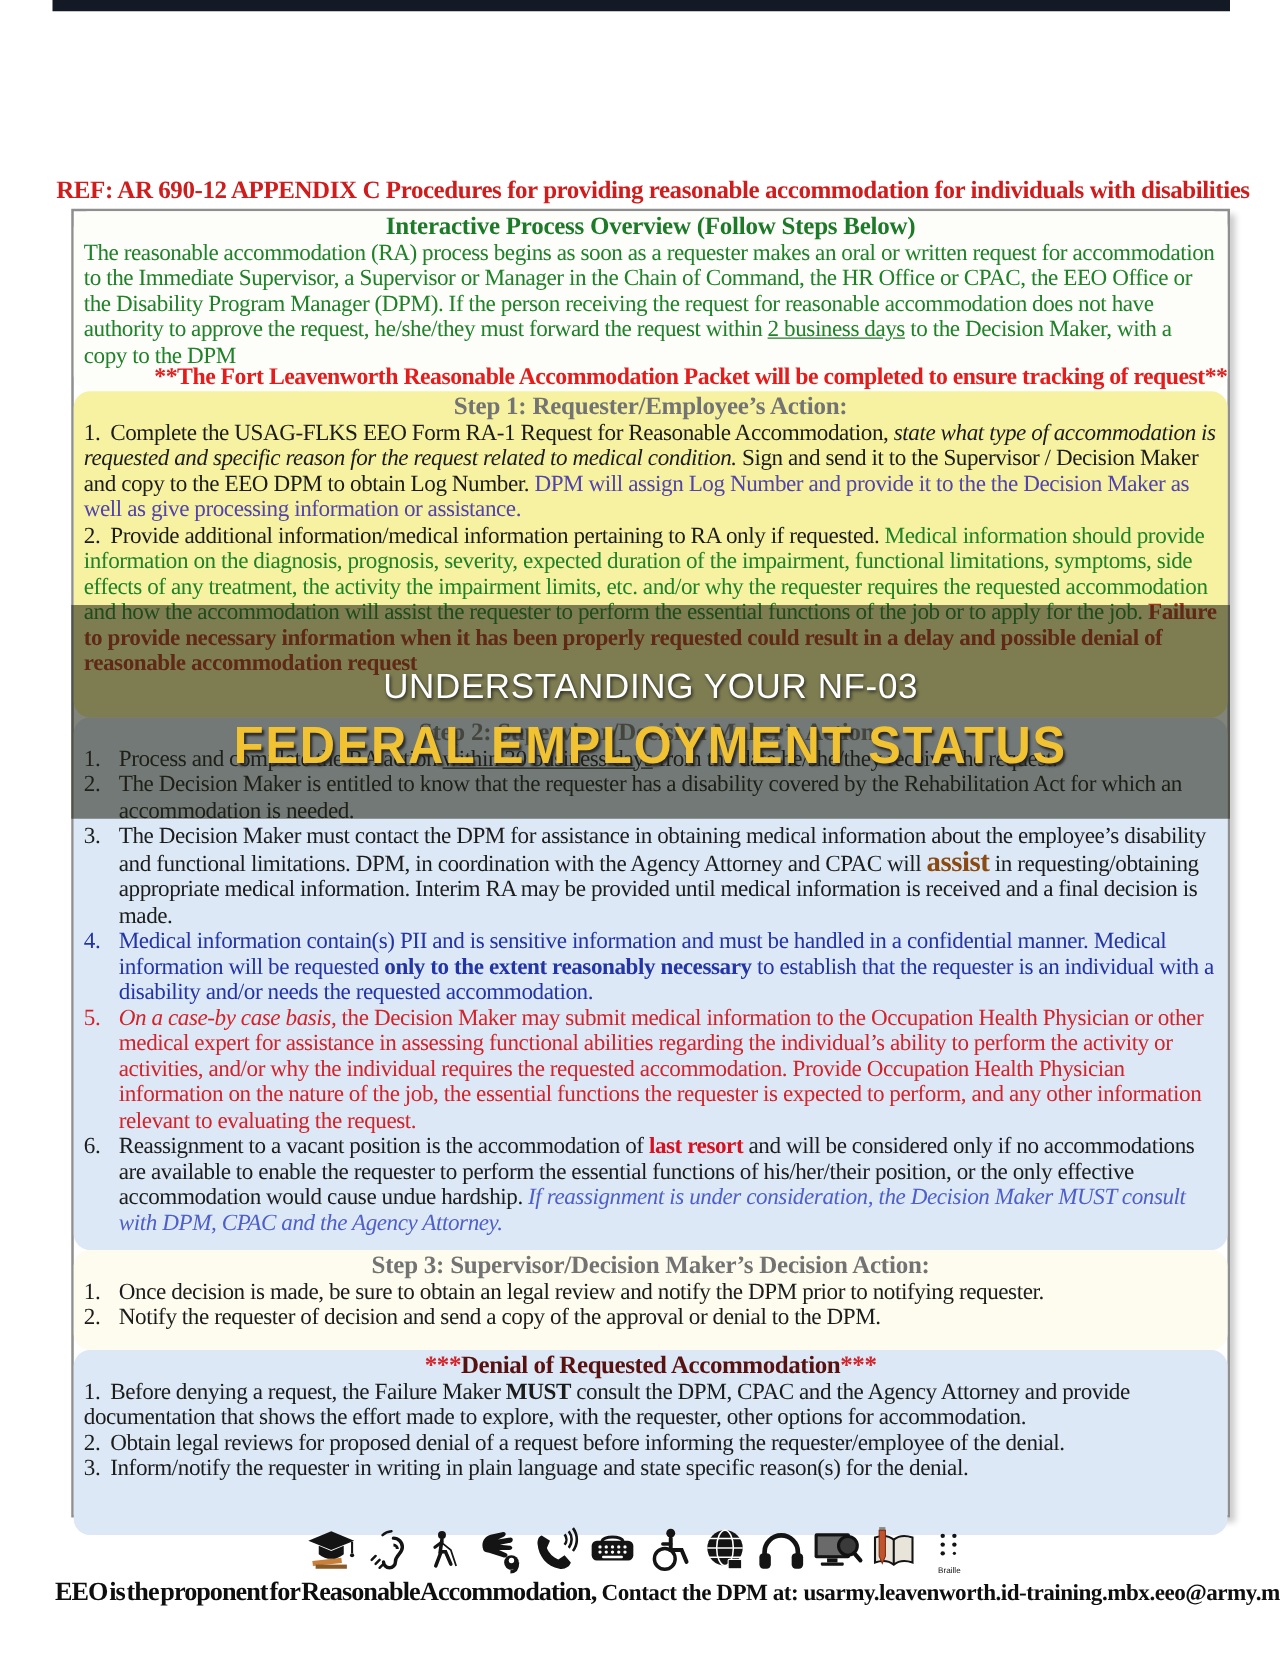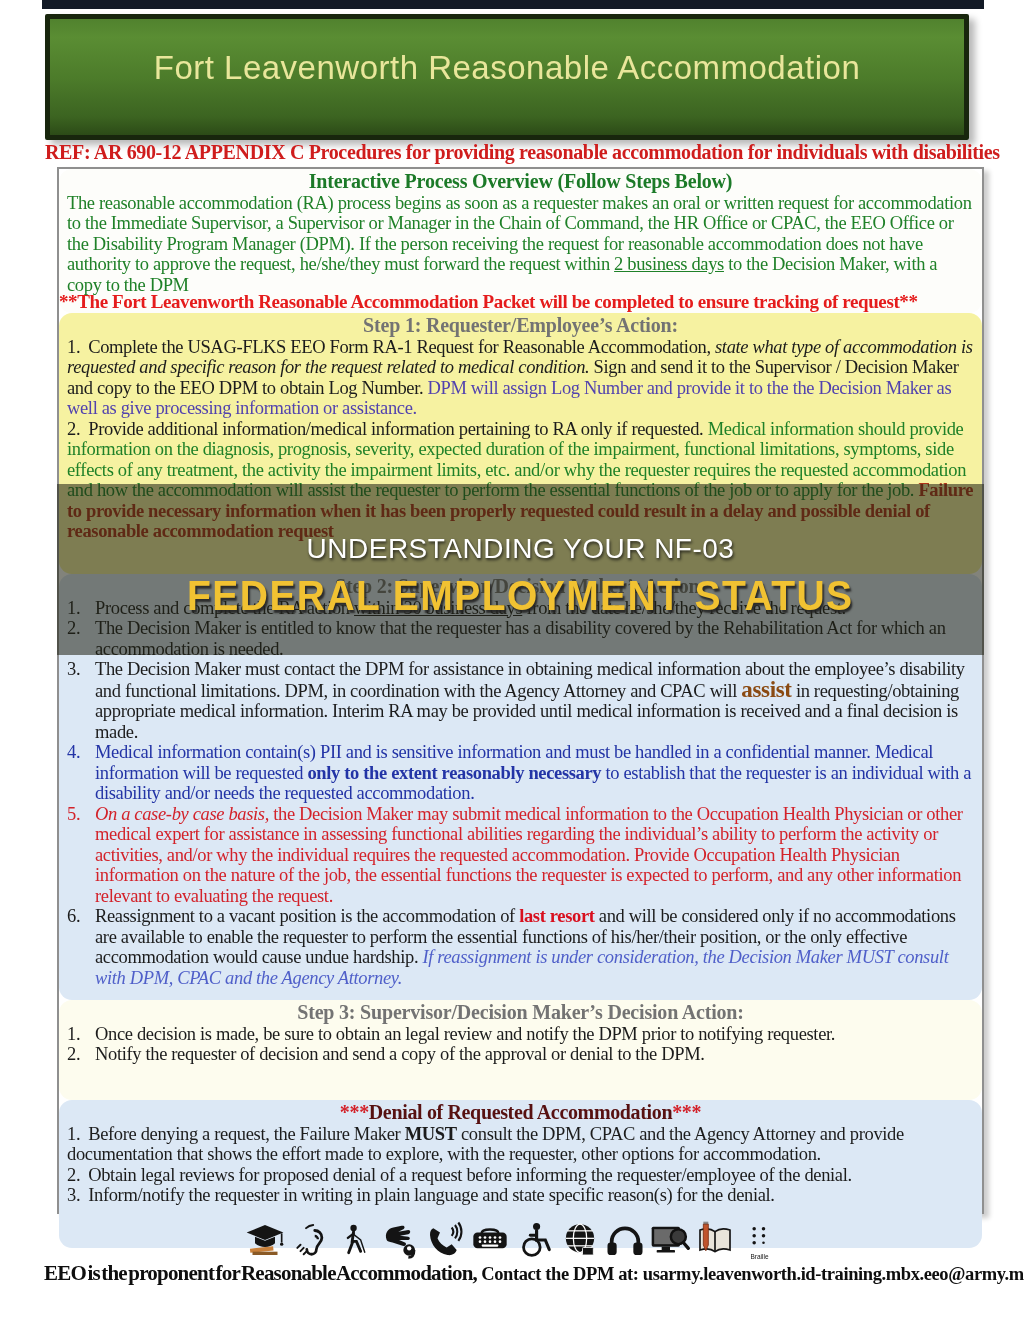--- a/index.html
+++ b/index.html
@@ -17,25 +17,25 @@
       color:#cf1d1d;font-weight:700;font-size:20px;letter-spacing:-0.35px;}
   .main-box{position:absolute;left:57px;top:167px;width:923px;height:1043px;
       border:2px solid #8f8f8f;box-shadow:5px 4px 5px rgba(0,0,0,0.2);background:#fff;}
   .sec{position:relative;overflow:hidden;padding:1px 8px;box-sizing:border-box;
       font-size:18.5px;line-height:20.5px;letter-spacing:-0.35px;color:#1c1c1c;border-radius:13px;}
   .sec-head{text-align:center;font-weight:700;font-size:20px;color:#737373;letter-spacing:-0.2px;
       padding:1px 0;}
   .sec-overview{height:144px;background:#fdfdfa;}
   .sec-overview .sec-head{color:#1c7a28;}
   .overview-body{color:#1f8128;}
-  .packet-line{position:absolute;left:0;bottom:1px;width:100%;text-align:left;
+  .packet-line{position:absolute;left:0;bottom:1px;width:100%;text-align:right;
       color:#e51c1c;font-weight:700;font-size:19px;letter-spacing:-0.4px;}
   .sec-step1{height:261px;background:#f6f2a1;}
   .sec-step2{height:426px;background:#dce8f5;}
-  .sec-step3{height:100px;background:#fdfcee;}
+  .sec-step3{height:80px;background:#fdfcee;}
   .sec-denial{height:148px;background:#dce8f5;}
   .item{margin:0;}
   .list .item{display:block;}
   .list .num{margin-right:8px;}
   .hang .item{display:flex;}
   .hang .num{flex:0 0 28px;}
   .hang .itext{flex:1;}
   
   .dark{color:#1c1c1c}
   .green{color:#1f8128}
@@ -72,23 +72,20 @@
   .f2{font-size:18.5px;letter-spacing:-0.4px;}
   .femail{font-size:18.5px;letter-spacing:-0.4px;}
 </style>
 </head>
 <body>
 
 <div class="page">
 
   <div class="top-strip"></div>
 
-  <div class="header-box" title="Fort Leavenworth Reasonable Accommodation">
-    <div class="header-title">Fort Leavenworth Reasonable Accommodation</div>
-  </div>
 
   <div class="ref-line">REF: AR 690-12 APPENDIX C Procedures for providing reasonable accommodation for individuals with disabilities</div>
 
   <div class="main-box">
 
     <div class="sec sec-overview">
       <div class="sec-head">Interactive Process Overview (Follow Steps Below)</div>
       <div class="overview-body"><span class="seg green">The reasonable accommodation (RA) process begins as soon as a requester makes an oral or written request for accommodation to the Immediate Supervisor, a Supervisor or Manager in the Chain of Command, the HR Office or CPAC, the EEO Office or the Disability Program Manager (DPM). If the person receiving the request for reasonable accommodation does not have authority to approve the request, he/she/they must forward the request within </span><span class="seg green underline">2 business days</span><span class="seg green"> to the Decision Maker, with a copy to the DPM</span></div>
       <div class="packet-line">**The Fort Leavenworth Reasonable Accommodation Packet will be completed to ensure tracking of request**</div>
     </div>

